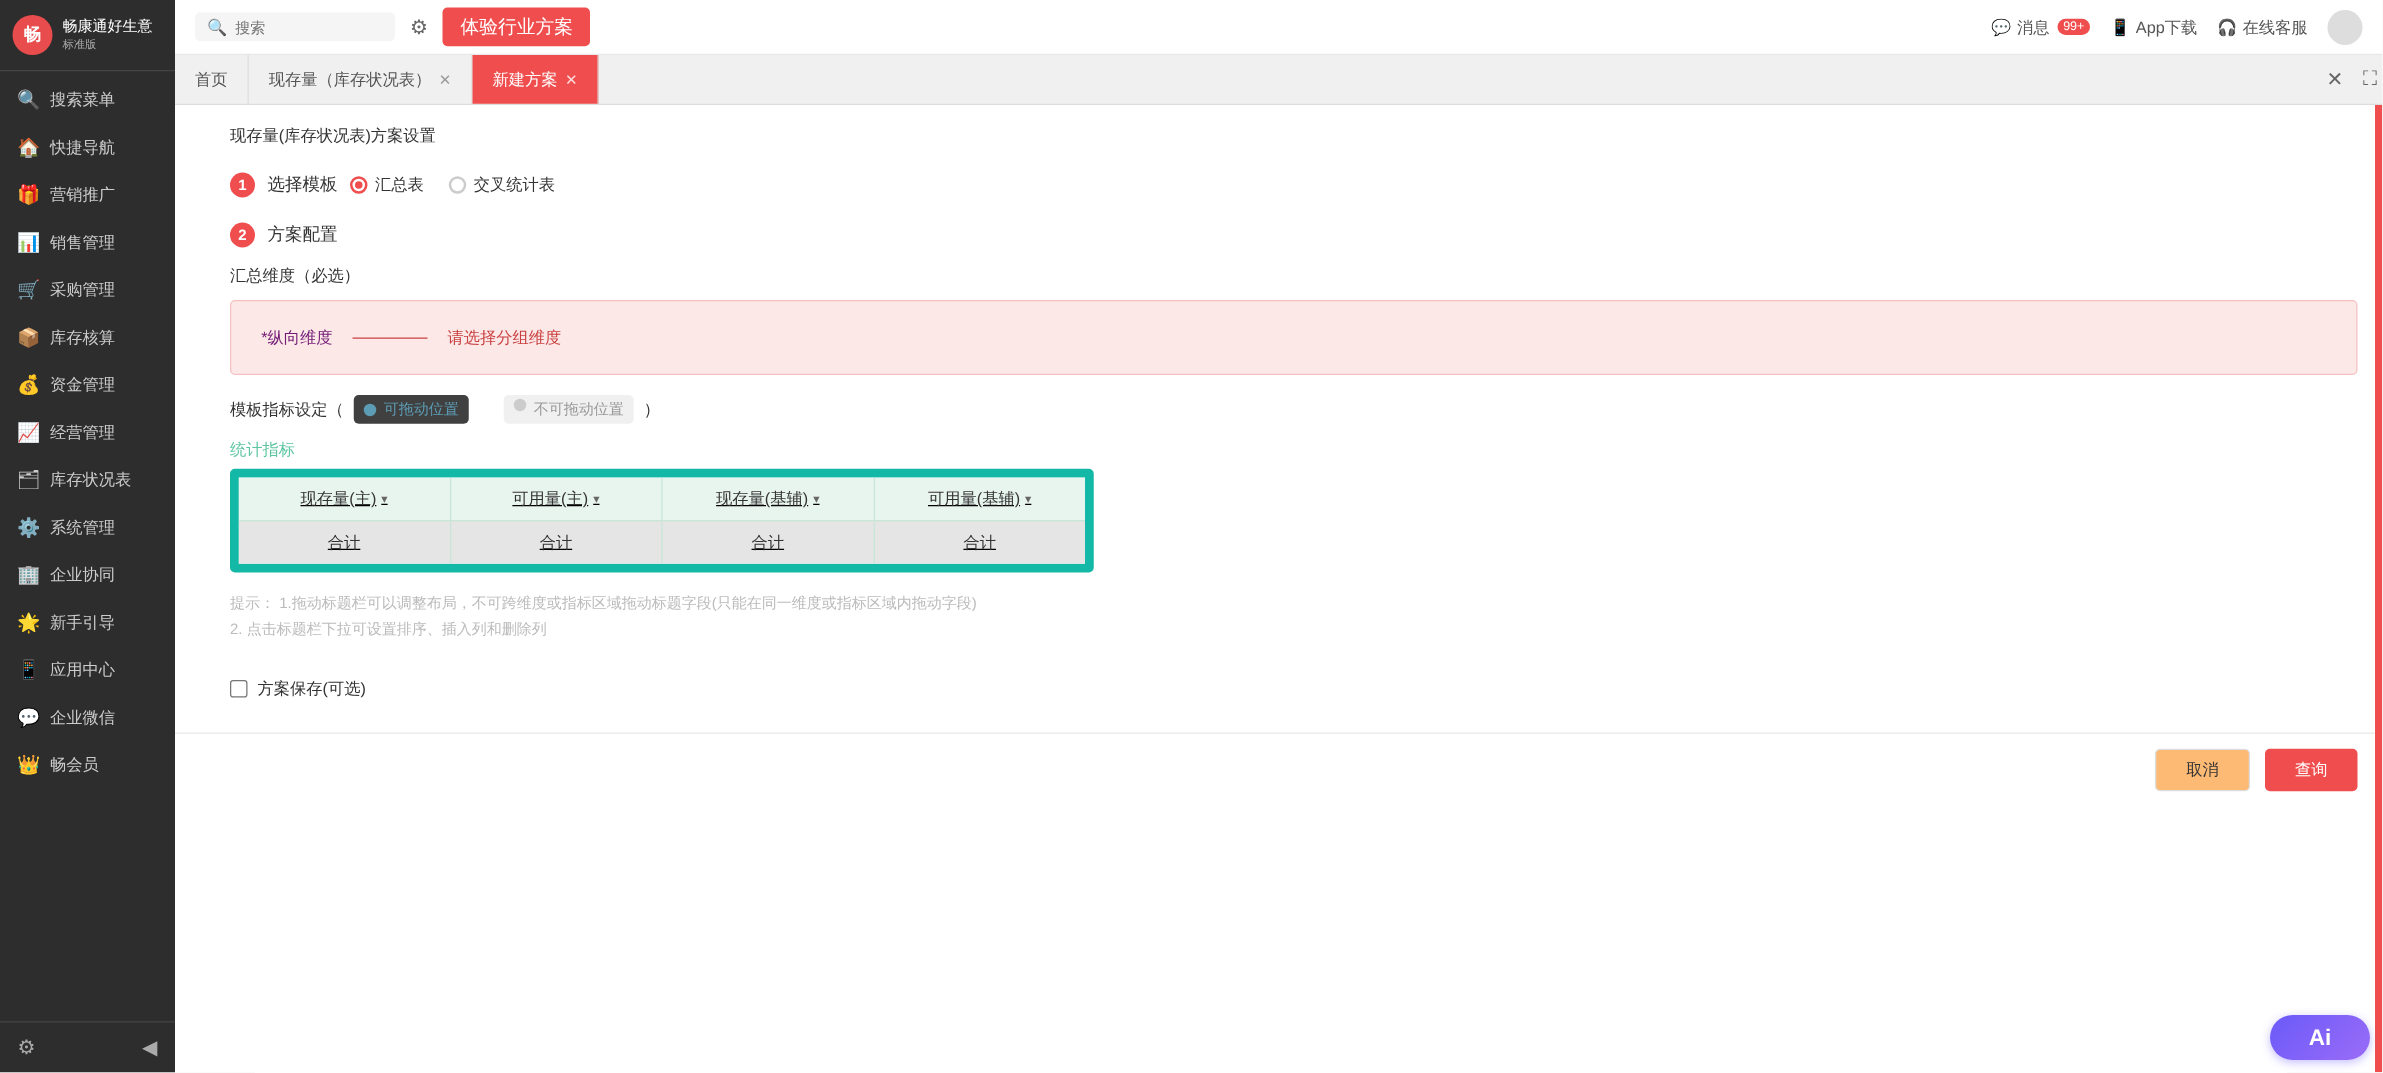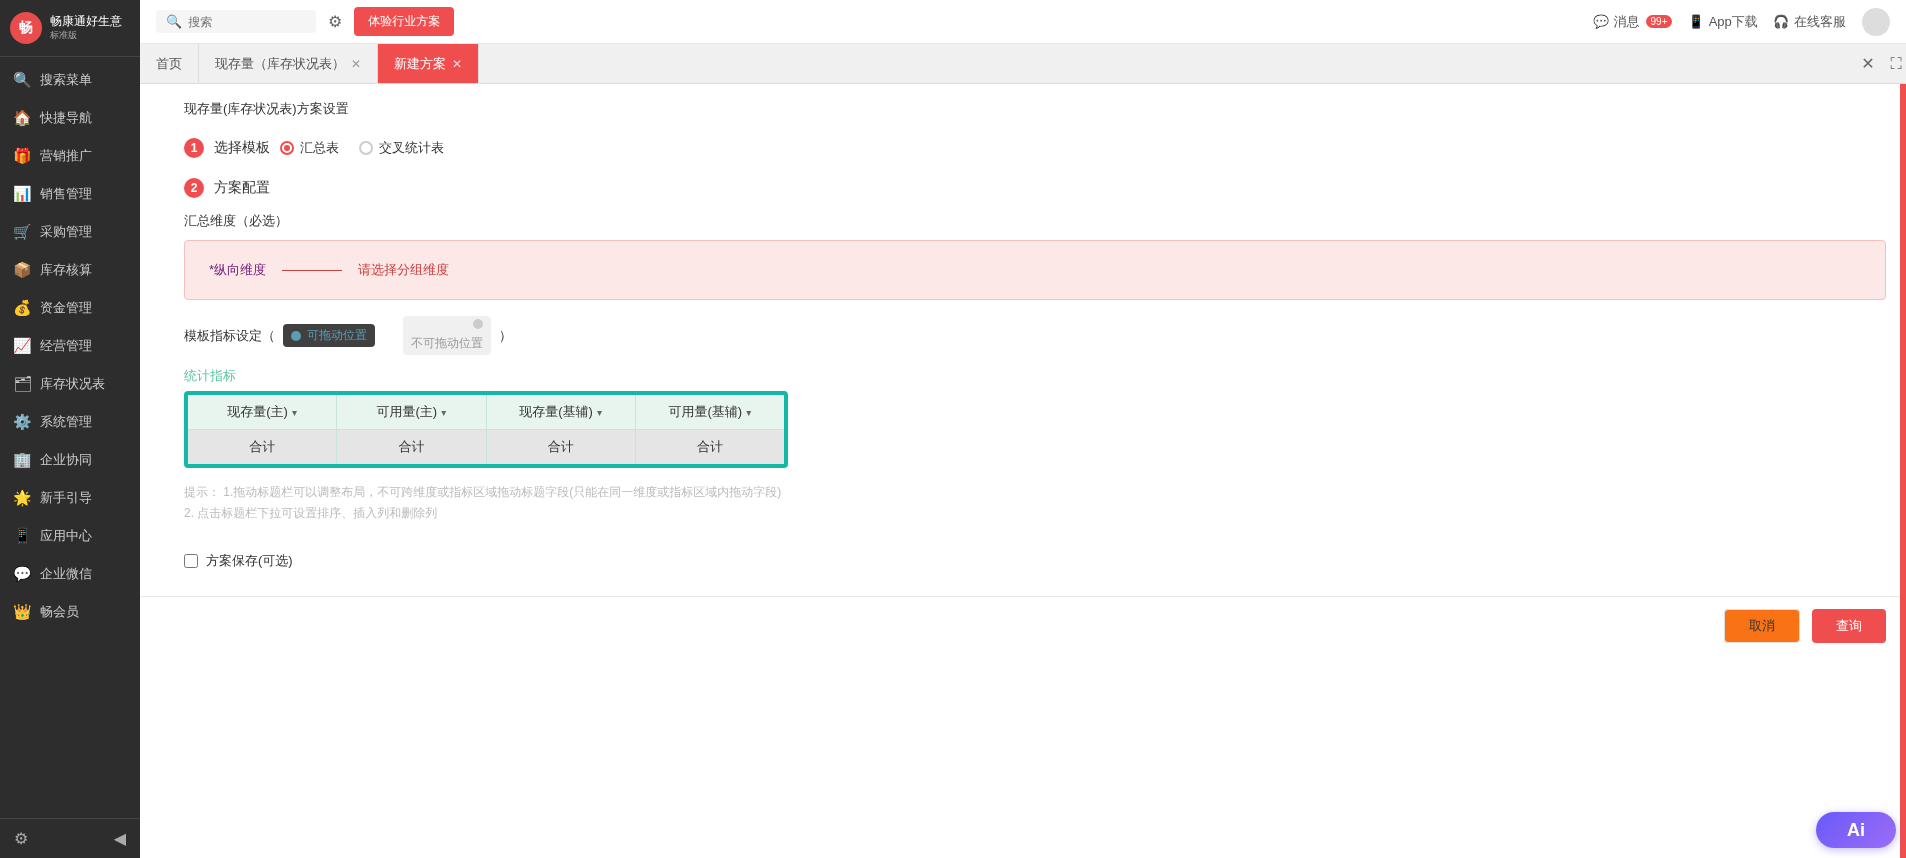--- a/index.html
+++ b/index.html
@@ -63,21 +63,21 @@
     .topbar-search {
       display: flex; align-items: center; gap: 6px;
       background: #f5f5f5; border-radius: 4px;
       padding: 4px 10px; width: 160px;
     }
     .topbar-search input { border: none; background: transparent; outline: none; font-size: 12px; color: #999; width: 100%; }
     .topbar-gear { cursor: pointer; color: #666; font-size: 16px; }
     .topbar-btn {
       background: #f04e4e; color: #fff;
       border: none; border-radius: 4px;
-      padding: 6px 14px; cursor: pointer; font-size: 12px;
+      padding: 6px 14px; cursor: pointer; font-size: 15px;
     }
     .topbar-right { display: flex; align-items: center; gap: 16px; color: #555; font-size: 13px; }
     .badge-red {
       background: #f04e4e; color: white; border-radius: 10px;
       font-size: 10px; padding: 1px 5px; margin-left: 2px;
     }
     .topbar-right-item { display: flex; align-items: center; gap: 4px; cursor: pointer; }
     .avatar-placeholder { width: 28px; height: 28px; background: #ddd; border-radius: 50%; }
 
     
@@ -159,29 +159,29 @@
     
     .indicator-settings { margin-bottom: 12px; }
     .indicator-settings-label { font-size: 13px; color: #333; display: flex; align-items: center; gap: 8px; }
     .indicator-toggle {
       display: inline-flex; align-items: center; gap: 6px;
       background: #404040; border-radius: 4px;
       padding: 3px 8px; font-size: 12px; color: #5c9cb5;
     }
     .toggle-dot { width: 10px; height: 10px; background: #5c9cb5; border-radius: 50%; }
     .indicator-nontoggle {
-      display: inline-flex; align-items: flex-end; gap: 6px;
+      display: inline-flex; align-items: flex-start; gap: 6px;
       background: #f0f0f0; border-radius: 4px;
-      padding: 3px 8px; font-size: 12px; color: #999; flex-direction: column;
+      padding: 3px 8px; font-size: 12px; color: #999;
     }
     .nontoggle-dot { width: 10px; height: 10px; background: #ccc; border-radius: 50%; }
 
     
     .stats-section-label { color: #5cc5a0; font-size: 13px; margin-bottom: 6px; font-weight: 500; }
-    .stats-table { border: 4px solid #14b8a6; border-radius: 4px; overflow: hidden; width: 604px; }
+    .stats-table { border: 7px solid #14b8a6; border-radius: 4px; overflow: hidden; width: 691px; text-decoration: underline; }
     .stats-table-header { display: flex; background: #e8f5ef; }
     .stats-col {
       flex: 1; display: flex; align-items: center; justify-content: center;
       padding: 8px 10px; border-right: 1px solid #c8e6d8;
       gap: 4px; font-size: 13px; color: #333;
     }
     .stats-col:last-child { border-right: none; }
     .stats-col .chevron { color: #666; font-size: 10px; }
     .stats-table-row { display: flex; border-top: 1px solid #c8e6d8; background: #e5e5e5; }
     .stats-cell {
@@ -200,21 +200,21 @@
     .save-option { display: flex; align-items: center; gap: 8px; font-size: 13px; color: #333; padding: 10px 0; }
     .save-checkbox { width: 14px; height: 14px; border: 1px solid #ccc; cursor: pointer; }
 
     
     .footer-bar {
       position: sticky; bottom: 0;
       background: #fff; border-top: 1px solid #e8e8e8;
       padding: 12px 20px; display: flex; justify-content: flex-end; gap: 12px;
     }
     .btn-cancel {
-      background: #f97316; border: 1px solid #ddd; color: #333;
+      background: #fdba74; border: 1px solid #ddd; color: #333;
       padding: 7px 24px; border-radius: 4px; cursor: pointer; font-size: 13px;
     }
     .btn-query {
       background: #f04e4e; border: none; color: #fff;
       padding: 7px 24px; border-radius: 4px; cursor: pointer; font-size: 13px;
     }
 
     
     .resize-handle {
       position: absolute; right: 0; top: 0; bottom: 0;

